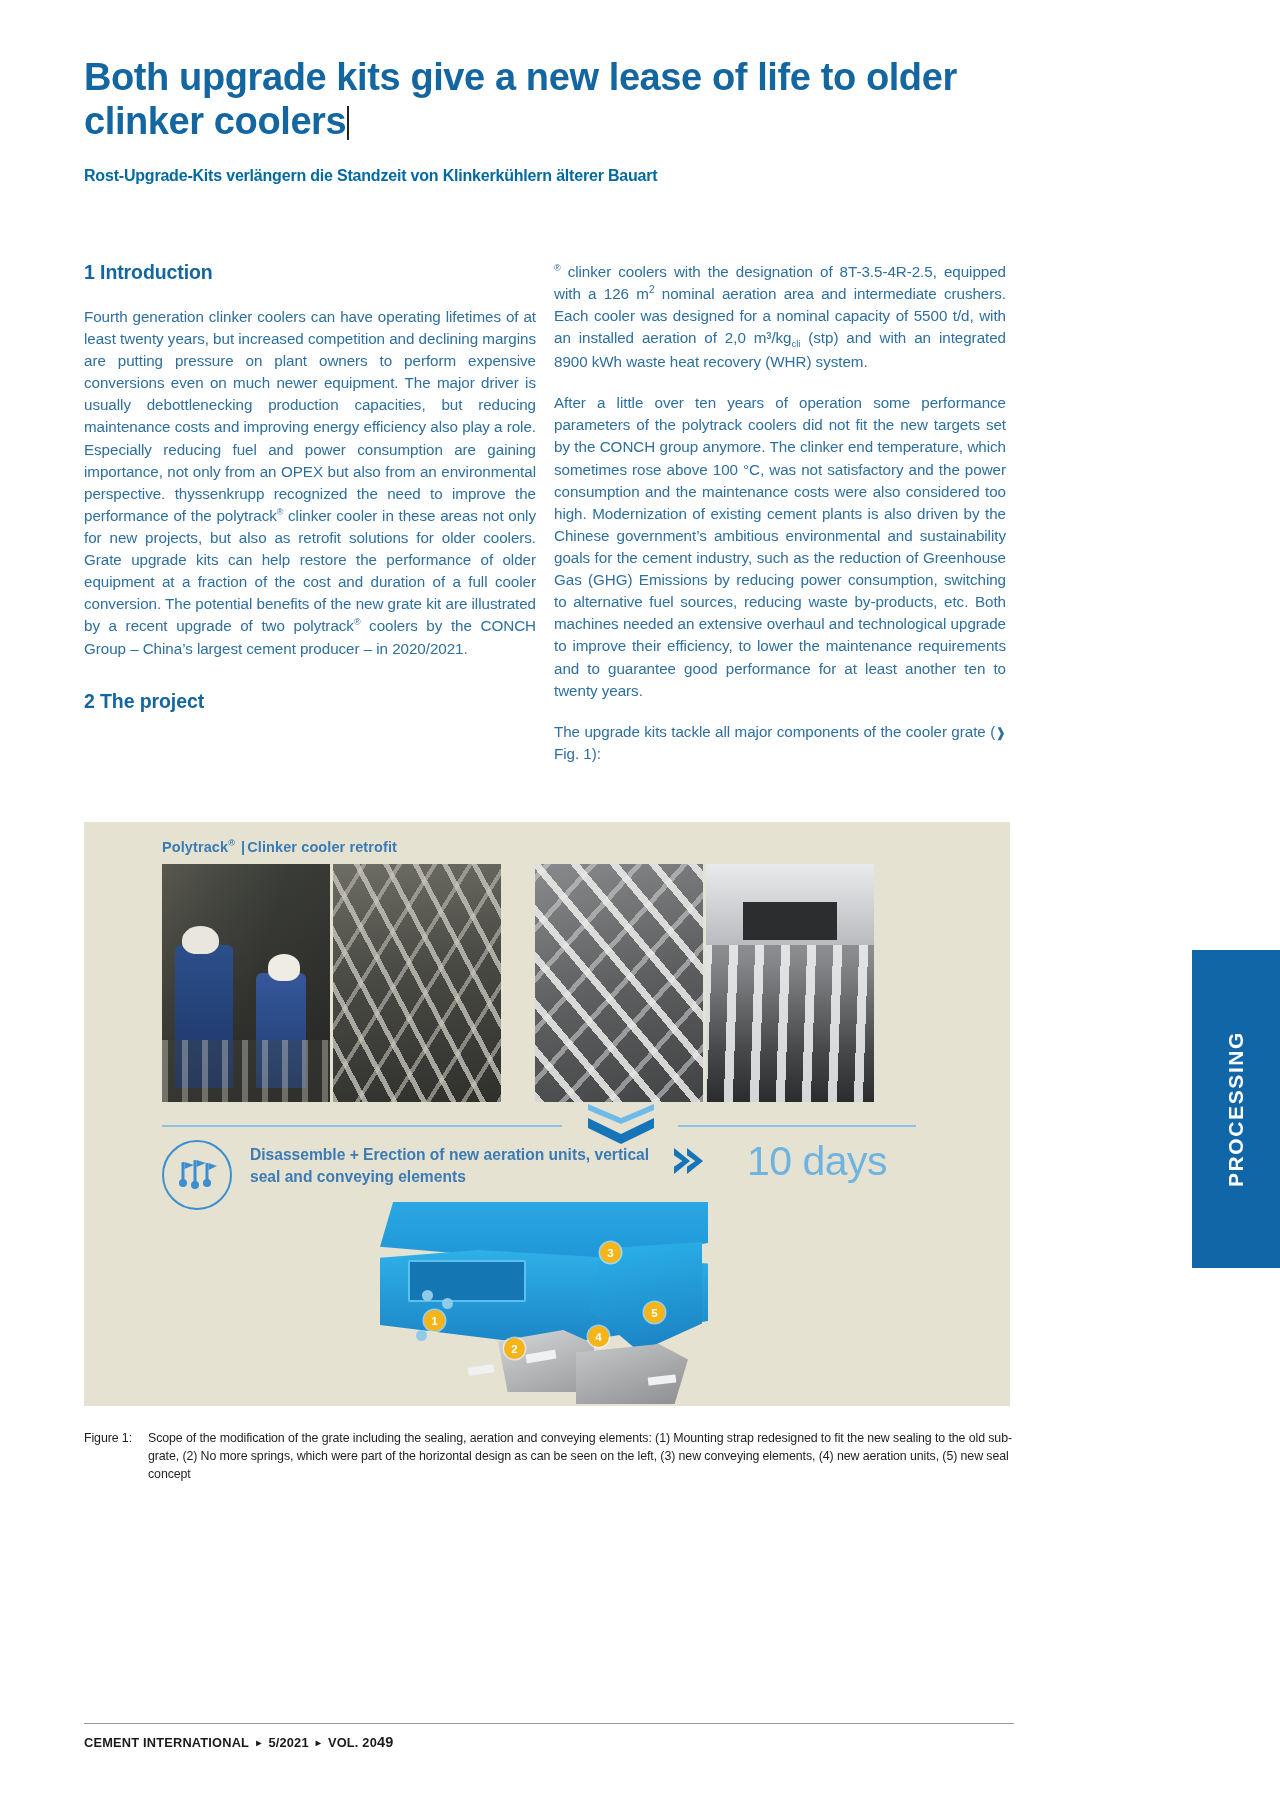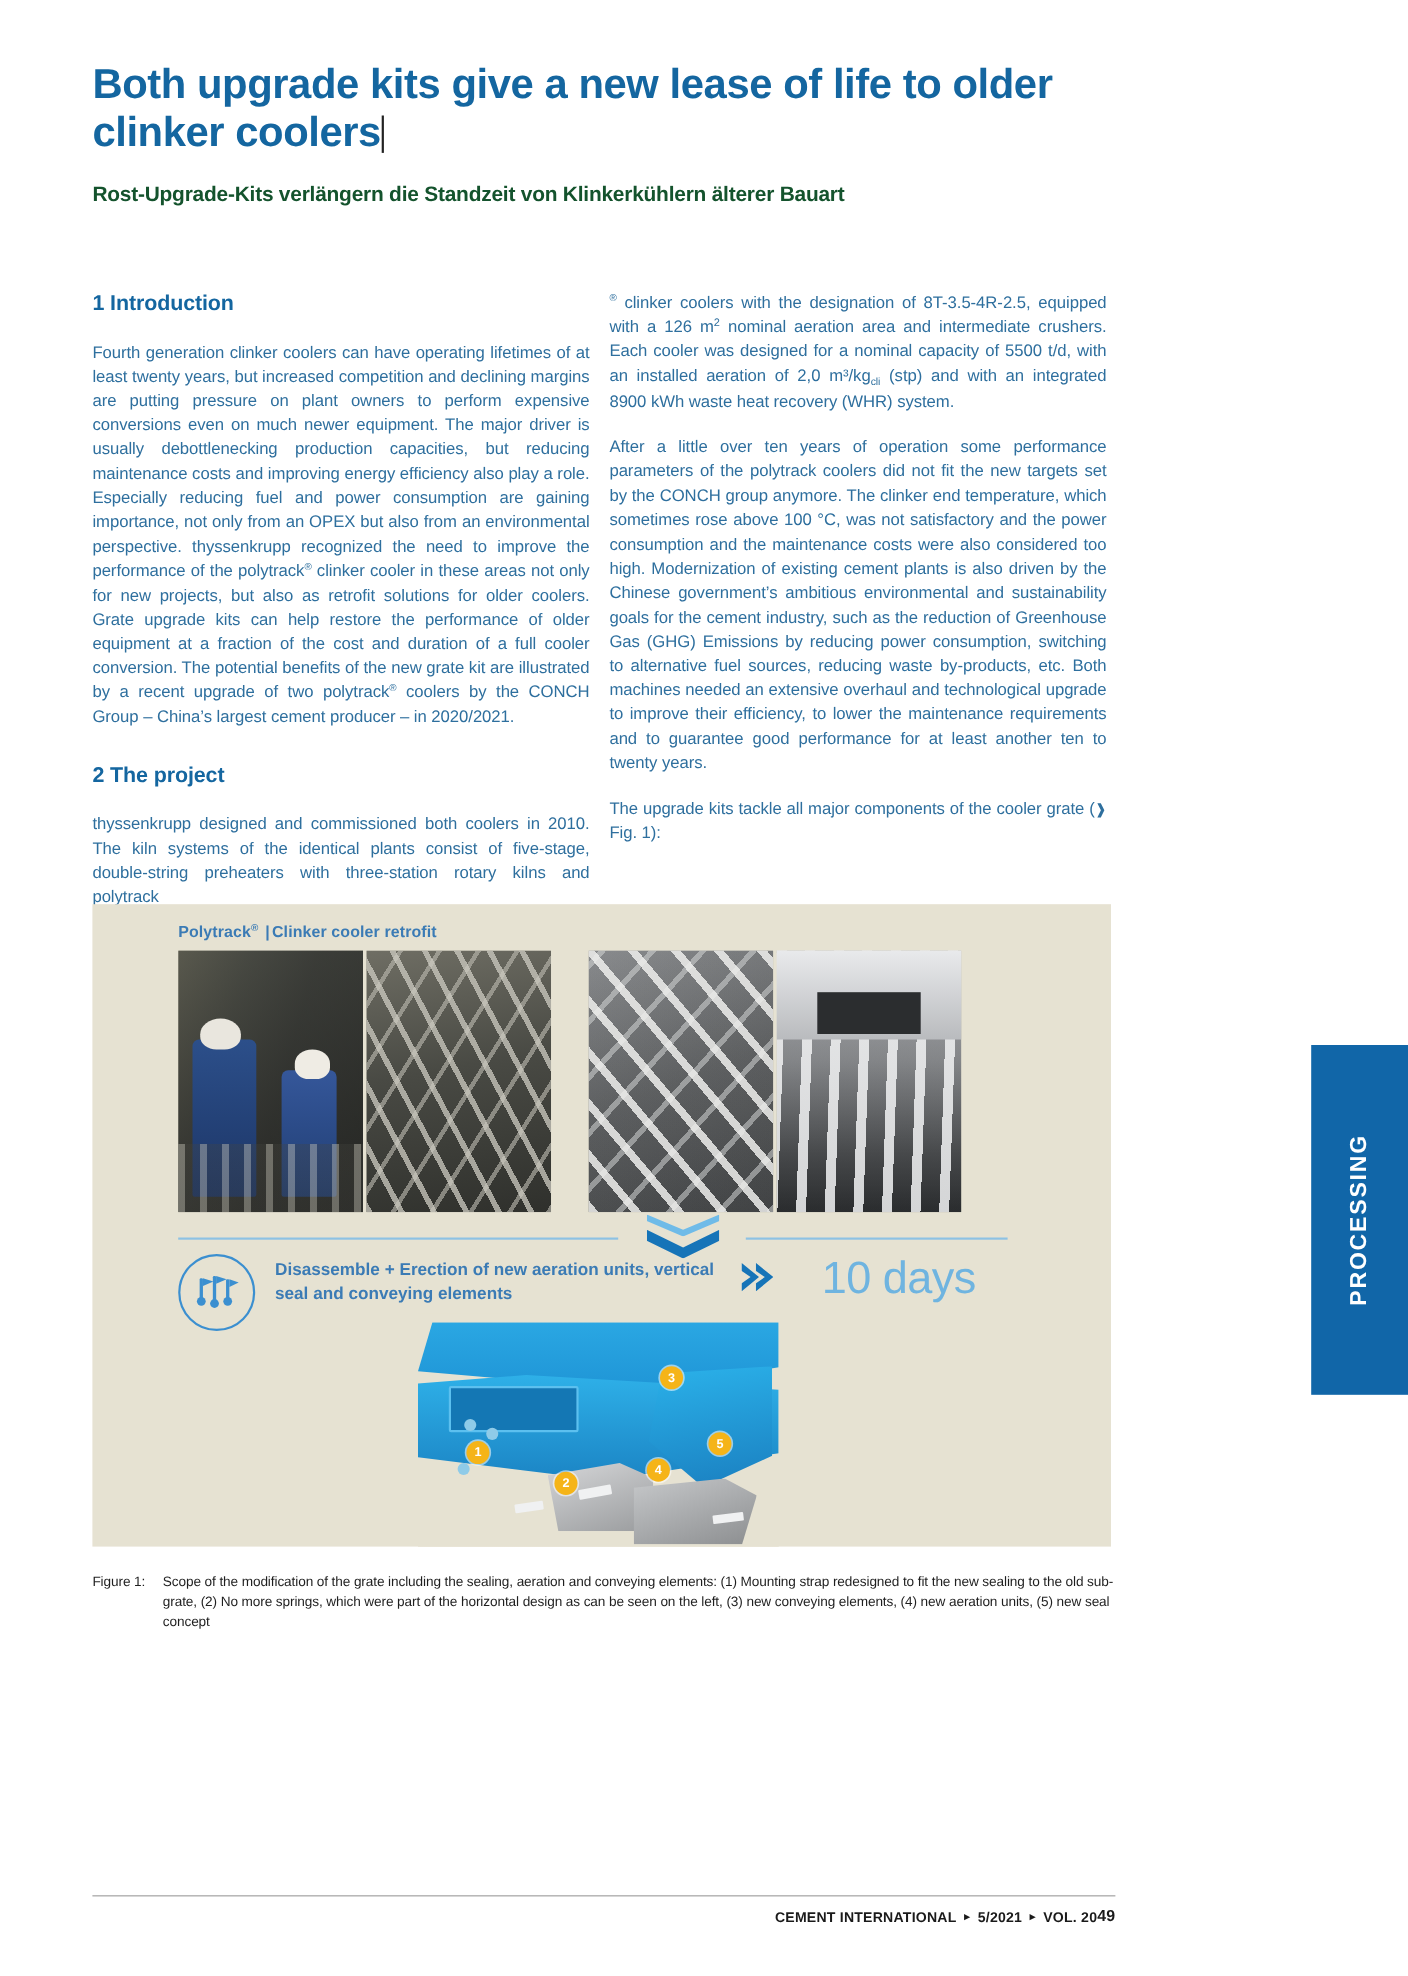--- a/index.html
+++ b/index.html
@@ -55,22 +55,22 @@
     width: 880px;
   }
   .caret {
     display: inline-block;
     width: 2px; height: 34px;
     background: #222;
     vertical-align: -6px;
     margin-left: 1px;
   }
   h2.subtitle {
-    color: #14532d;
-    font-size: 19px;
+    color: #0369a1;
+    font-size: 16px;
     font-weight: bold;
     line-height: 1.25;
     margin-top: 22px;
     letter-spacing: -0.2px;
   }
 
   .columns {
     position: relative;
     margin-top: 75px;
     width: 922px;
@@ -354,21 +354,21 @@
   .footer-rule {
     position:absolute;
     left:84px; top:1723px;
     width:930px; height:1px;
     background:#9a9a9a;
   }
   .footer {
     position:absolute;
     left:84px; top:1734px;
     width:930px;
-    display:flex; align-items:center; justify-content:flex-end;
+    display:flex; align-items:center; justify-content:flex-start;
     color:#1a1a1a;
     font-size:12.8px;
     font-weight:bold;
     letter-spacing:0.2px;
   }
   .footer .left { display:flex; align-items:center; gap:7px; }
   .footer .tri { color:#1a1a1a; font-size:10px; }
   .footer .pg { font-size:14.5px; font-weight:bold; }
 </style>
 </head>
@@ -387,21 +387,20 @@
 
     <h2 class="subtitle">Rost-Upgrade-Kits verlängern die Standzeit von Klinkerkühlern älterer Bauart</h2>
 
     <div class="columns">
 
       <div class="col col-left">
         <h3 class="sec">1 Introduction</h3>
         <p class="body"><span>Fourth generation clinker coolers can have operating lifetimes of at least twenty years, but increased competition and declining margins are putting pressure on plant owners to perform expensive conversions even on much newer equipment. The major driver is usually debottlenecking production capacities, but reducing maintenance costs and improving energy efficiency also play a role. Especially reducing fuel and power consumption are gaining importance, not only from an OPEX but also from an environmental perspective. thyssenkrupp recognized the need to improve the performance of the polytrack</span><sup class="reg">®</sup><span> clinker cooler in these areas not only for new projects, but also as retrofit solutions for older coolers. Grate upgrade kits can help restore the performance of older equipment at a fraction of the cost and duration of a full cooler conversion. The potential benefits of the new grate kit are illustrated by a recent upgrade of two polytrack</span><sup class="reg">®</sup><span> coolers by the CONCH Group – China’s largest cement producer – in 2020/2021.</span></p>
 
         <h3 class="sec gap">2 The project</h3>
-        <p class="body"><span>thyssenkrupp designed and commissioned both coolers in 2010. The kiln systems of the identical plants consist of five-stage, double-string preheaters with three-station rotary kilns and polytrack</span></p>
       </div>
 
       <div class="col col-right">
         <p class="body"><sup class="reg">®</sup><span> clinker coolers with the designation of 8T-3.5-4R-2.5, equipped with a 126 m</span><sup class="sq">2</sup><span> nominal aeration area and intermediate crushers. Each cooler was designed for a nominal capacity of 5500 t/d, with an installed aeration of 2,0 m³/kg</span><sub class="sub">cli</sub><span> (stp) and with an integrated 8900 kWh waste heat recovery (WHR) system.</span></p>
 
         <p class="body">After a little over ten years of operation some performance parameters of the polytrack coolers did not fit the new targets set by the CONCH group anymore. The clinker end temperature, which sometimes rose above 100 °C, was not satisfactory and the power consumption and the maintenance costs were also considered too high. Modernization of existing cement plants is also driven by the Chinese government’s ambitious environmental and sustainability goals for the cement industry, such as the reduction of Greenhouse Gas (GHG) Emissions by reducing power consumption, switching to alternative fuel sources, reducing waste by-products, etc. Both machines needed an extensive overhaul and technological upgrade to improve their efficiency, to lower the maintenance requirements and to guarantee good performance for at least another ten to twenty years.</p>
 
         <p class="body"><span>The upgrade kits tackle all major components of the cooler grate (</span><span class="fig-ref-ico">❱</span><span> Fig. 1):</span></p>
       </div>
 

